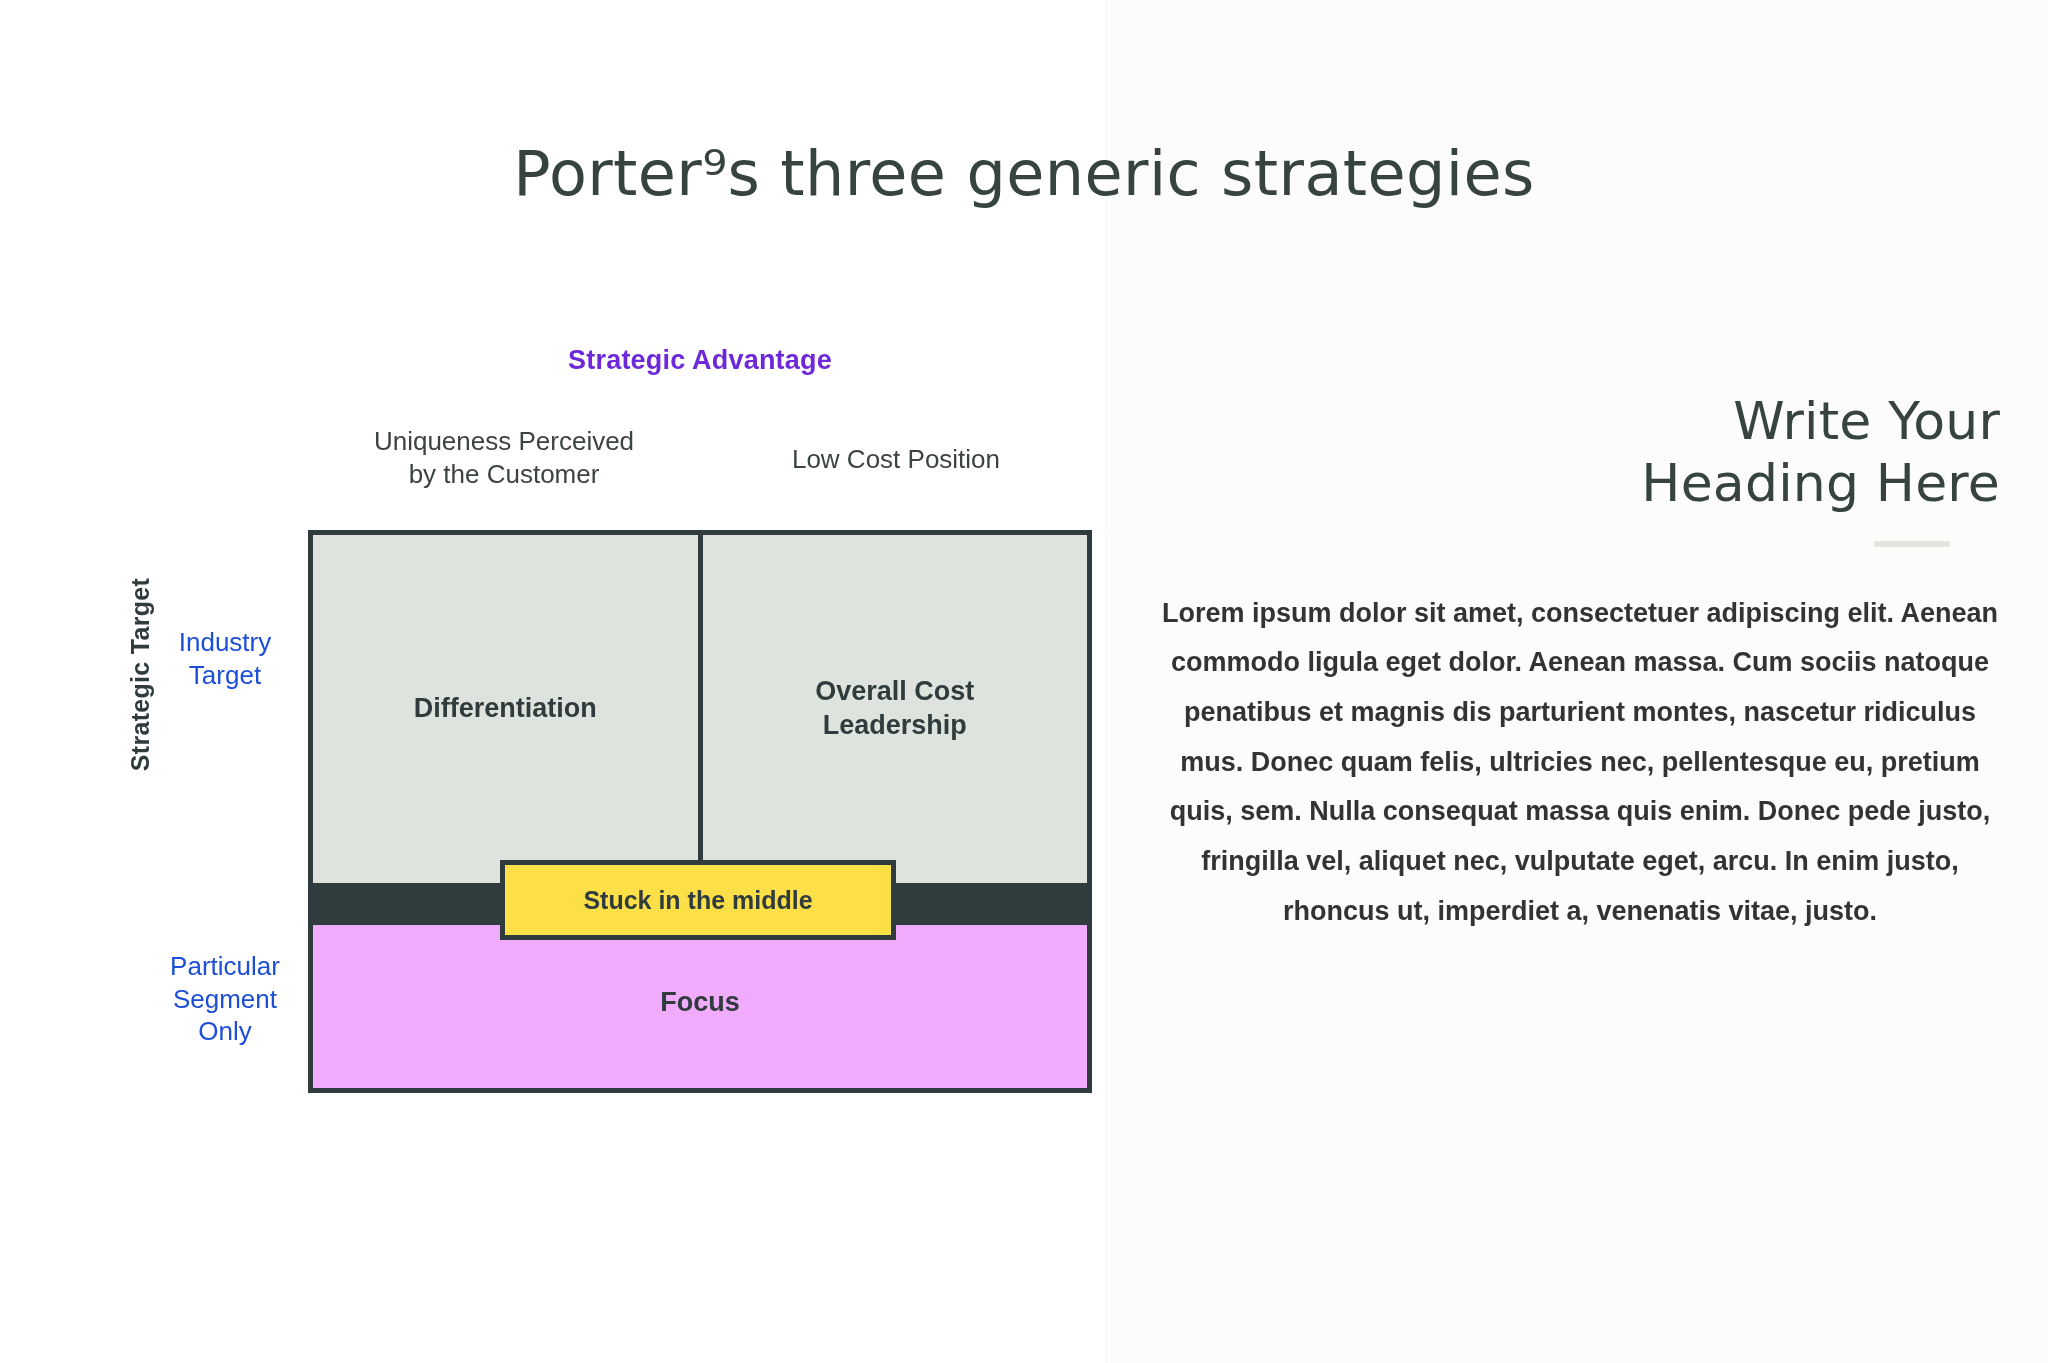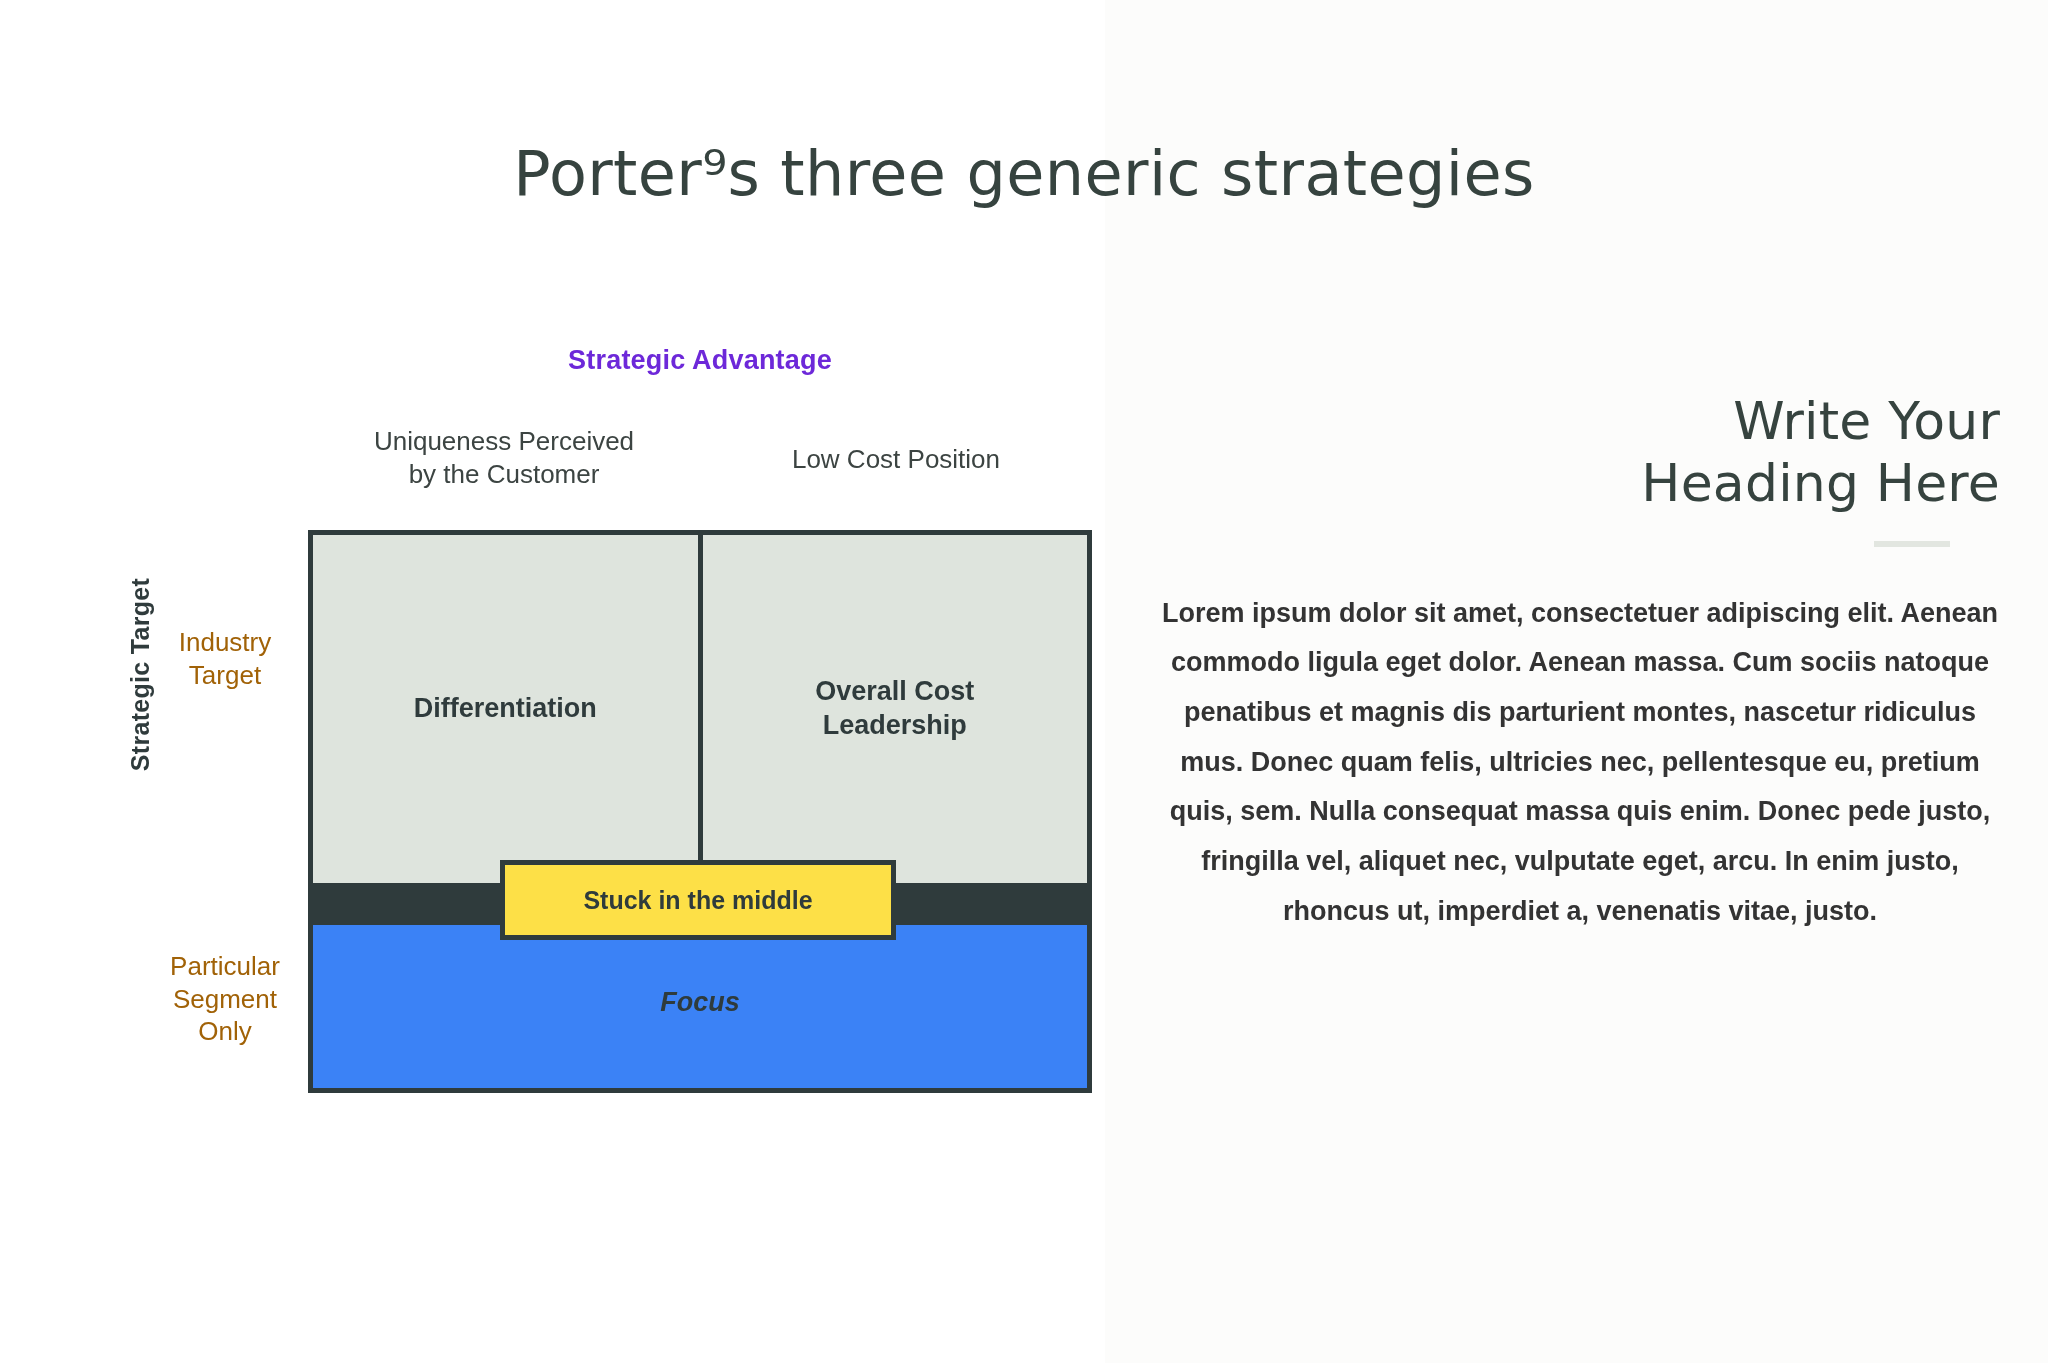--- a/index.html
+++ b/index.html
@@ -92,21 +92,21 @@
     font-size: 25px;
     font-weight: 700;
     color: #2f3b3c;
     letter-spacing: 0.3px;
   }
 
   .row-head {
     position: absolute;
     font-size: 26px;
     font-weight: 400;
-    color: #a16207;
+    color: #1d4ed8;
     text-align: center;
     line-height: 1.25;
     width: 190px;
     left: 130px;
   }
   .row-head.top    { top: 626px; }
   .row-head.bottom { top: 950px; }
 
   
   .matrix {
@@ -154,29 +154,28 @@
   }
 
   .matrix-bottom {
     position: absolute;
     left: 0;
     top: 390px;
     width: 784px;
     height: 173px;
     box-sizing: border-box;
     border: 5px solid #2f3b3c;
-    background: #3b82f6;
+    background: #f0abfc;
     display: flex;
     align-items: center;
     justify-content: center;
     font-size: 27px;
     font-weight: 700;
     color: #2f3b3c;
     text-align: center;
-    font-style: italic;
   }
   .focus-label { margin-top: -8px; }
 
   .stuck-box {
     position: absolute;
     left: 192px;
     top: 330px;
     width: 396px;
     height: 80px;
     box-sizing: border-box;

